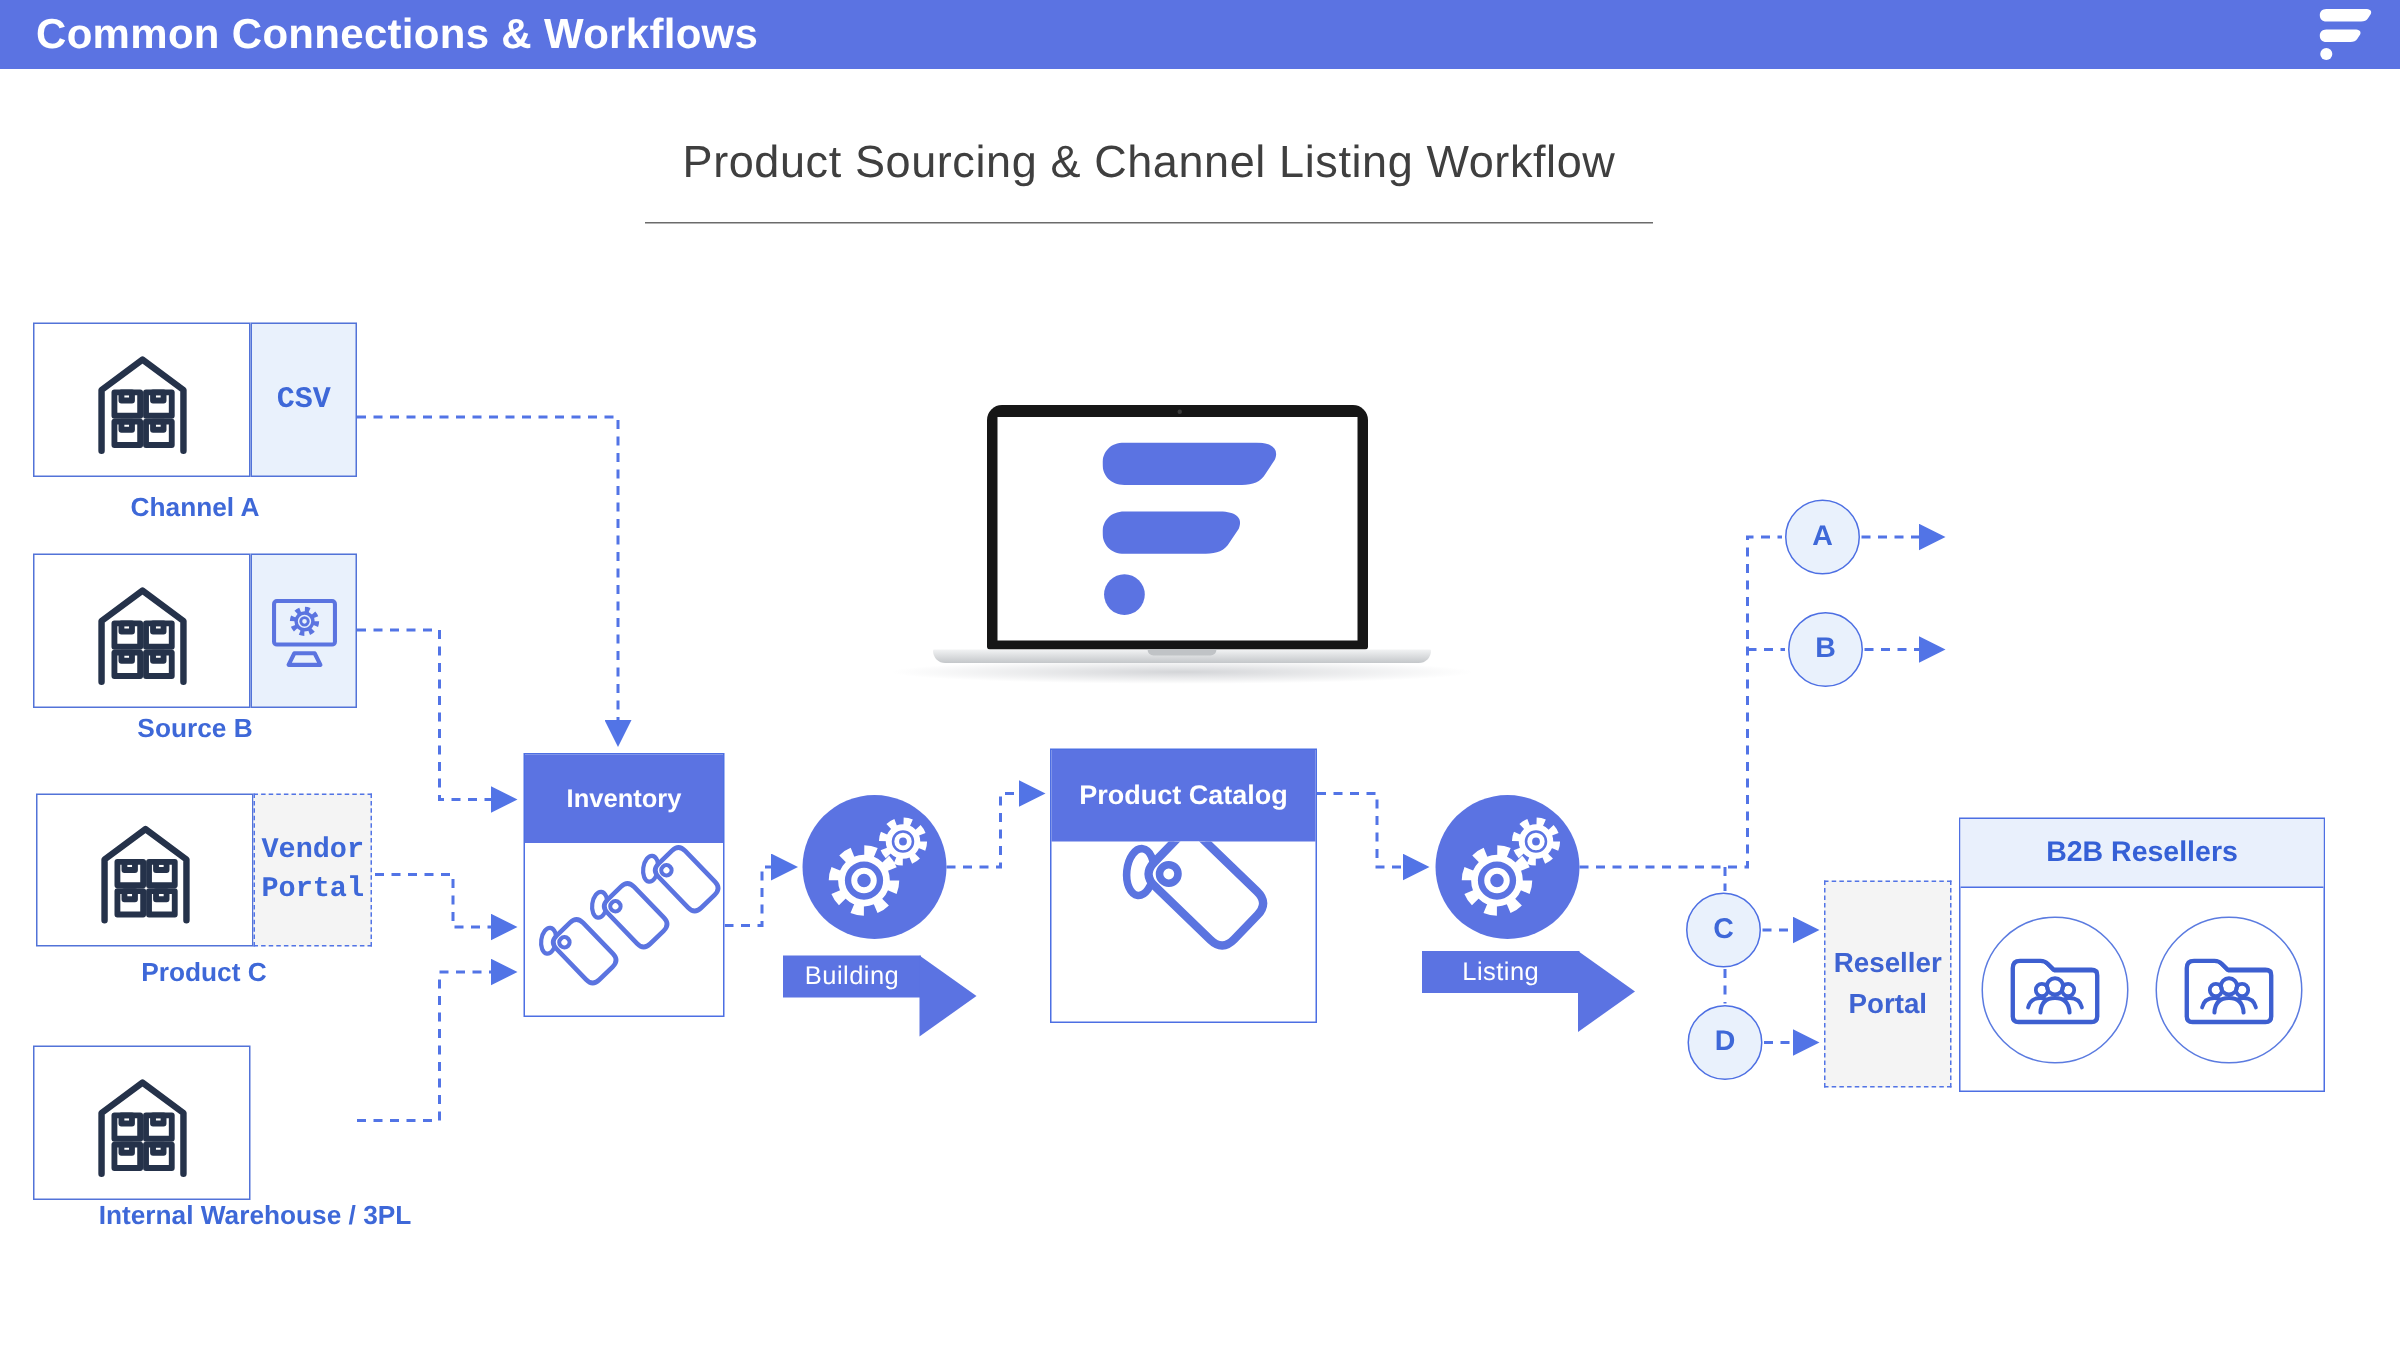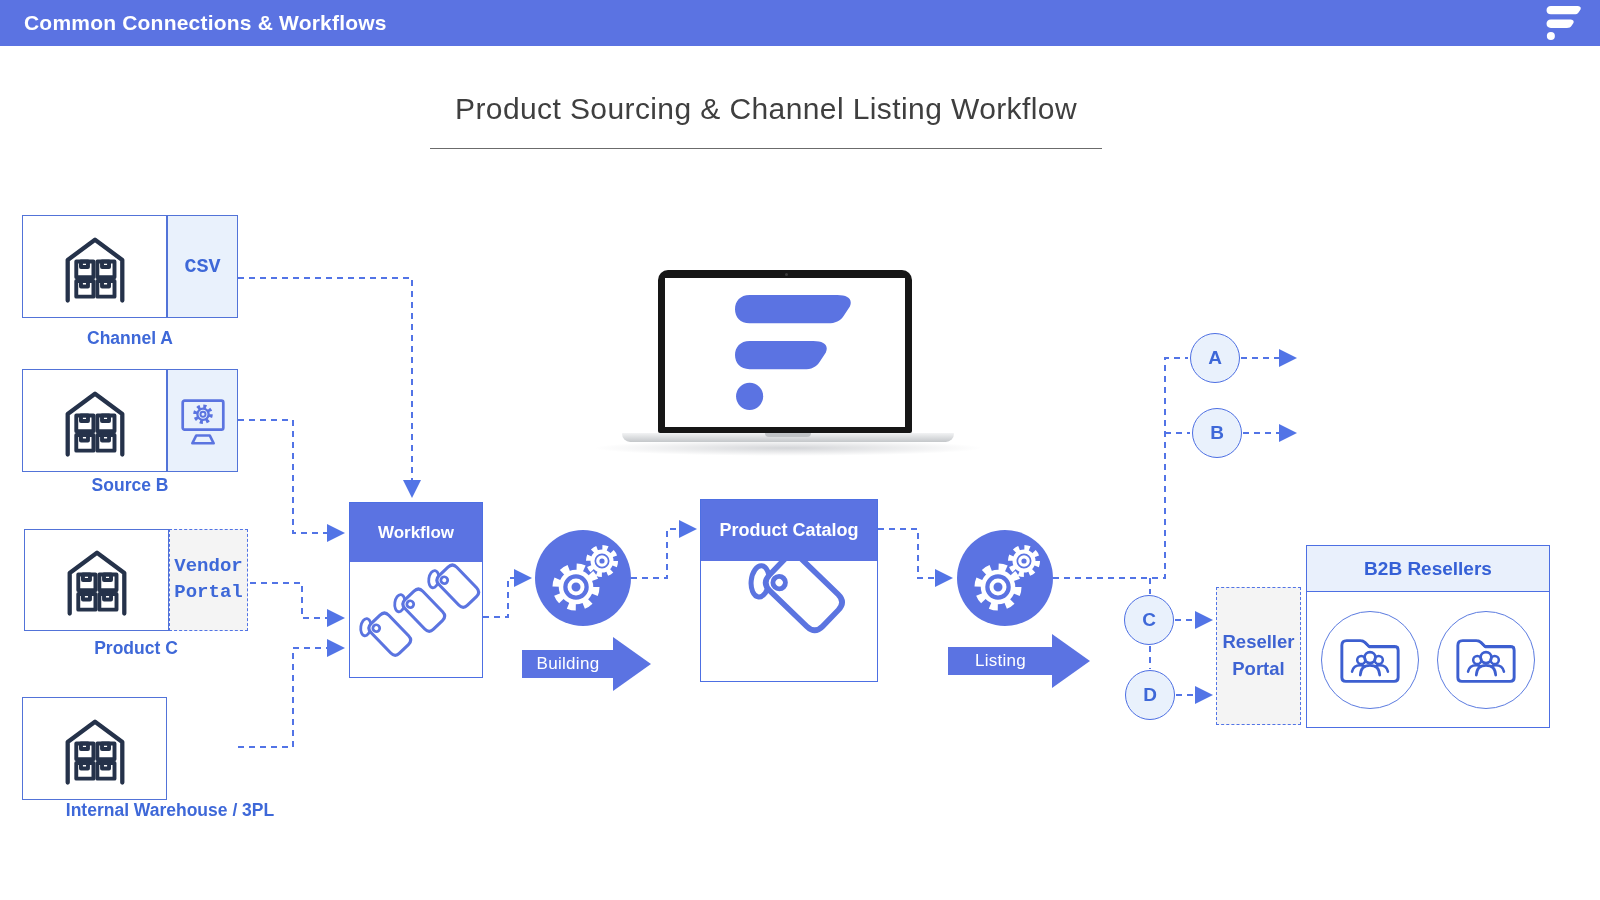--- a/index.html
+++ b/index.html
@@ -2,21 +2,21 @@
 <html><head>
 <meta charset="utf-8">
 <style>
   html,body{margin:0;padding:0;background:#fff;}
   .canvas{position:relative;width:1600px;height:900px;background:#ffffff;
           font-family:"Liberation Sans",sans-serif;overflow:hidden;}
 
   
   .topbar{position:absolute;left:0;top:0;width:1600px;height:46px;background:#5b73e2;
           display:flex;align-items:center;justify-content:space-between;}
-  .topbar h1{margin:0 0 0 24px;font-size:21px;font-weight:bold;color:#fff;letter-spacing:.2px;}
+  .topbar h1{margin:0 0 0 24px;font-size:28px;font-weight:bold;color:#fff;letter-spacing:.2px;}
   .topbar .brand{margin-right:18px;display:flex;align-items:center;}
 
   
   .page-title{position:absolute;left:430px;top:92px;width:672px;text-align:center;
               font-size:30px;font-weight:400;color:#3f3f3f;letter-spacing:.4px;}
   .title-rule{position:absolute;left:430px;top:148px;width:672px;border-bottom:1px solid #6b6b6b;}
 
   
   .wires{position:absolute;left:0;top:0;pointer-events:none;}
 
@@ -35,21 +35,21 @@
   .head-box .bd{display:flex;align-items:center;justify-content:center;gap:18px;}
   .chan-circle{width:96px;height:96px;border-radius:50%;border:1.6px solid #5b7be0;background:#fff;
                display:flex;align-items:center;justify-content:center;flex-direction:column;}
 
   .flow-box{position:absolute;border:1.6px solid #4d6fe3;background:#fff;box-sizing:border-box;}
   .flow-box .fhd{background:#5b73e2;color:#fff;font-weight:bold;display:flex;align-items:center;justify-content:center;}
 
   .gear-circle{position:absolute;width:96px;height:96px;border-radius:50%;background:#5b73e2;
                display:flex;align-items:center;justify-content:center;}
 
-  .arrow{position:absolute;display:flex;align-items:center;}
+  .arrow{position:absolute;display:flex;}
   .arrow .abody{height:28px;background:#5b73e2;display:flex;align-items:center;justify-content:center;
                 color:#fff;font-size:17px;font-weight:400;letter-spacing:.3px;}
   .arrow .ahead{width:0;height:0;border-top:27px solid transparent;border-bottom:27px solid transparent;
                 border-left:38px solid #5b73e2;margin-left:-1px;}
 
   .node{position:absolute;width:50px;height:50px;border-radius:50%;background:#e9f1fc;border:1.6px solid #4d6fe3;
         display:flex;align-items:center;justify-content:center;color:#3e68d8;font-size:19px;font-weight:600;box-sizing:border-box;}
 
   .portal{position:absolute;background:#f4f4f4;border:1.6px dashed #5274e6;box-sizing:border-box;
           display:flex;align-items:center;justify-content:center;text-align:center;
@@ -208,21 +208,21 @@
       <svg width="118" height="115" viewBox="0 0 113 110" style="margin-left:18px">
         <use href="#flx" fill="#5b73e2"></use>
       </svg>
     </div>
   </div>
   <div class="laptop-base">
       <div class="laptop-notch"></div>
     </div>
 
   <div class="flow-box" style="left:349px;top:502px;width:134px;height:176px;">
-    <div class="fhd" style="height:59px;font-size:17px;">Workflow</div>
+    <div class="fhd" style="height:59px;font-size:17px;">Inventory</div>
     <svg width="131" height="114" viewBox="0 0 131 114">
       <g transform="translate(14,66) rotate(-44)">
           <use href="#tag" stroke="#5b74e0" transform="scale(0.62)"></use>
         </g>
       <g transform="translate(48,42) rotate(-44)">
           <use href="#tag" stroke="#5b74e0" transform="scale(0.62)"></use>
         </g>
       <g transform="translate(82,18) rotate(-44)">
           <use href="#tag" stroke="#5b74e0" transform="scale(0.62)"></use>
         </g>

